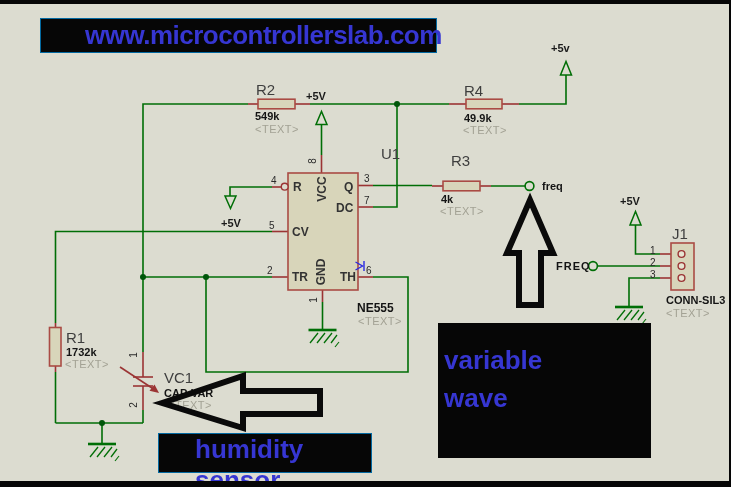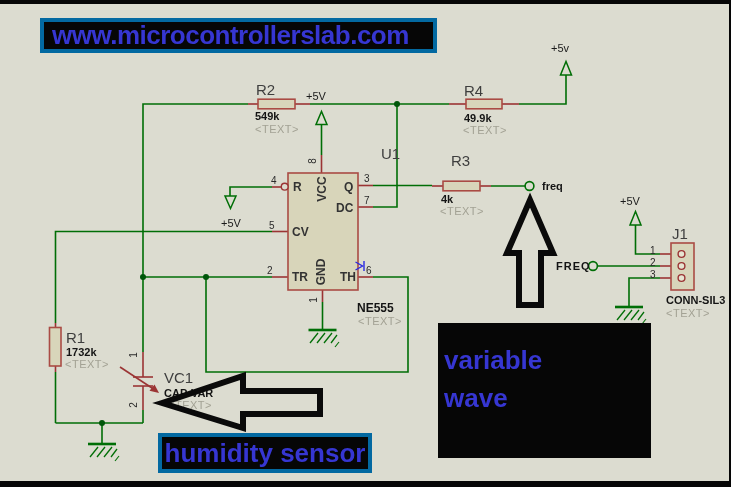--- a/index.html
+++ b/index.html
@@ -5,28 +5,28 @@
   html,body{margin:0;padding:0;}
   #stage{position:relative;width:731px;height:487px;background:#dcdcd0;overflow:hidden;
          font-family:"Liberation Sans",sans-serif;}
   #stage svg{position:absolute;left:0;top:0;}
   .lbl{position:absolute;color:#3e3e3e;font-size:15px;line-height:1;white-space:nowrap;}
   .val{position:absolute;color:#141414;font-size:11px;font-weight:bold;line-height:1;white-space:nowrap;}
   .ph{position:absolute;color:#a3a294;font-size:11px;line-height:1;white-space:nowrap;letter-spacing:.5px;}
   .pn{position:absolute;color:#2b2b2b;font-size:10px;line-height:1;white-space:nowrap;}
   .pin-name{position:absolute;color:#333;font-size:12px;font-weight:bold;line-height:1;white-space:nowrap;}
   .rot{transform:translate(-50%,-50%) rotate(-90deg);transform-origin:center center;}
-  .pwr{position:absolute;color:#1a1a1a;font-size:11px;font-weight:normal;line-height:1;white-space:nowrap;}
-  .blackbox{position:absolute;background:#060606;border:4px solid #0369a1;box-sizing:border-box;}
+  .pwr{position:absolute;color:#1a1a1a;font-size:11px;font-weight:bold;line-height:1;white-space:nowrap;}
+  .blackbox{position:absolute;background:#060606;border:1px solid #0369a1;box-sizing:border-box;padding-left:36px;}
   .bluetxt{color:#3636d2;font-weight:bold;font-family:"Liberation Sans",sans-serif;}
   #banner{left:40px;top:18px;width:397px;height:35px;display:flex;align-items:center;}
   #banner span{font-size:26px;padding-left:8px;letter-spacing:-.5px;}
   #wavebox{left:438px;top:323px;width:213px;height:135px;border:none;padding:18px 0 0 6px;}
   #wavebox div{font-size:26px;line-height:38px;}
-  #humibox{left:158px;top:433px;width:214px;height:40px;display:flex;align-items:center;justify-content:center;}
+  #humibox{left:158px;top:433px;width:214px;height:40px;display:flex;align-items:flex-start;justify-content:center;}
   #humibox span{font-size:26px;}
   .edgebar{position:absolute;background:#060606;}
 </style>
 </head>
 <body>
 
 <div id="stage">
 
   <svg width="731" height="487" viewBox="0 0 731 487">
     <g stroke="#006e06" stroke-width="1.6" fill="none">

